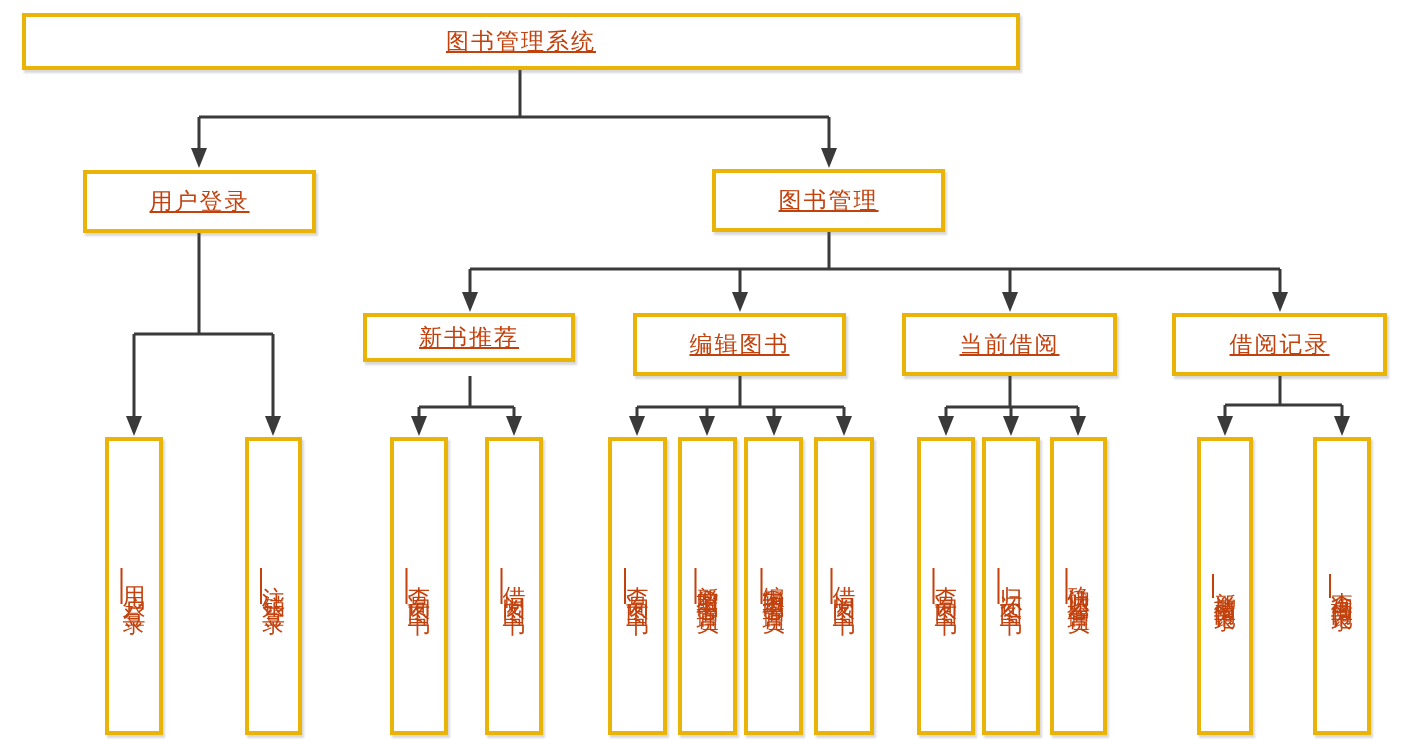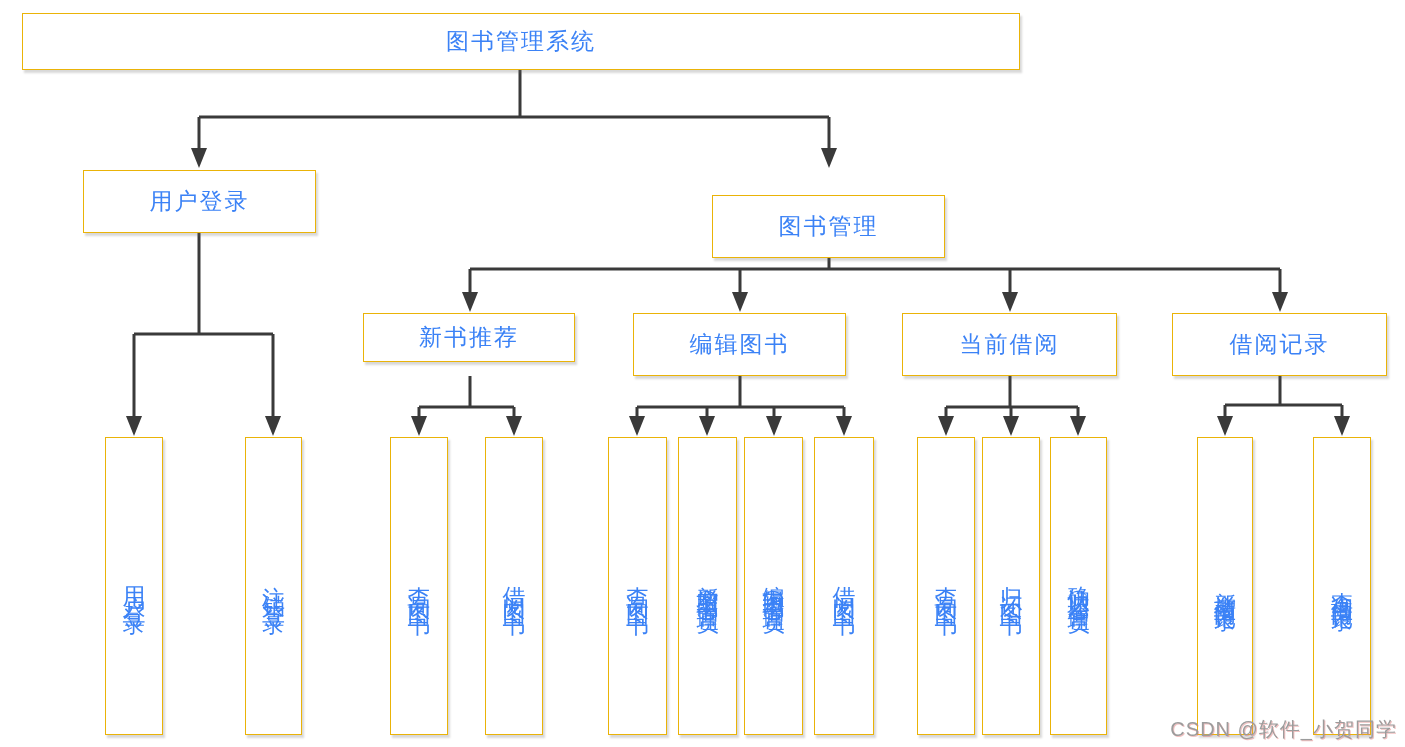--- a/index.html
+++ b/index.html
@@ -17,27 +17,28 @@
   }
   #wires {
     position: absolute;
     inset: 0;
     width: 1405px;
     height: 747px;
   }
   .node {
     position: absolute;
     box-sizing: border-box;
-    border: 1px solid #eab308;
+    border: 4px solid #eab308;
     background: #ffffff;
     display: flex;
     align-items: center;
     justify-content: center;
-    color: #3b82f6;
+    color: #c2410c;
     box-shadow: 2px 3px 2px rgba(100,100,100,0.25);
+    text-decoration: underline;
   }
   .hnode {
     font-size: 23px;
     letter-spacing: 2px;
     white-space: nowrap;
   }
   .leaf {
     top: 437px;
     height: 298px;
   }
@@ -102,21 +103,21 @@
     </g>
   </svg>
 
   <div class="node hnode" style="left:22px; top:13px; width:998px; height:57px;">
     <span>图书管理系统</span>
   </div>
 
   <div class="node hnode" style="left:83px; top:170px; width:233px; height:63px;">
     <span>用户登录</span>
   </div>
-  <div class="node hnode" style="left:712px; top:169px; width:233px; height:63px;margin-top:26px;">
+  <div class="node hnode" style="left:712px; top:169px; width:233px; height:63px;">
     <span>图书管理</span>
   </div>
 
   <div class="node hnode" style="left:363px; top:313px; width:212px; height:49px;">
     <span>新书推荐</span>
   </div>
   <div class="node hnode" style="left:633px; top:313px; width:213px; height:63px;">
     <span>编辑图书</span>
   </div>
   <div class="node hnode" style="left:1172px; top:313px; width:215px; height:63px;">
@@ -163,15 +164,14 @@
     <span class="vtext long">确认归还（管理员）</span>
   </div>
 
   <div class="node leaf" style="left:1197px; width:56px;">
     <span class="vtext long">新增借阅记录</span>
   </div>
   <div class="node leaf" style="left:1313px; width:58px;">
     <span class="vtext long">查询借阅记录</span>
   </div>
 
-  <div id="watermark">CSDN @软件_小贺同学</div>
 
 </div>
 
 </body></html>

